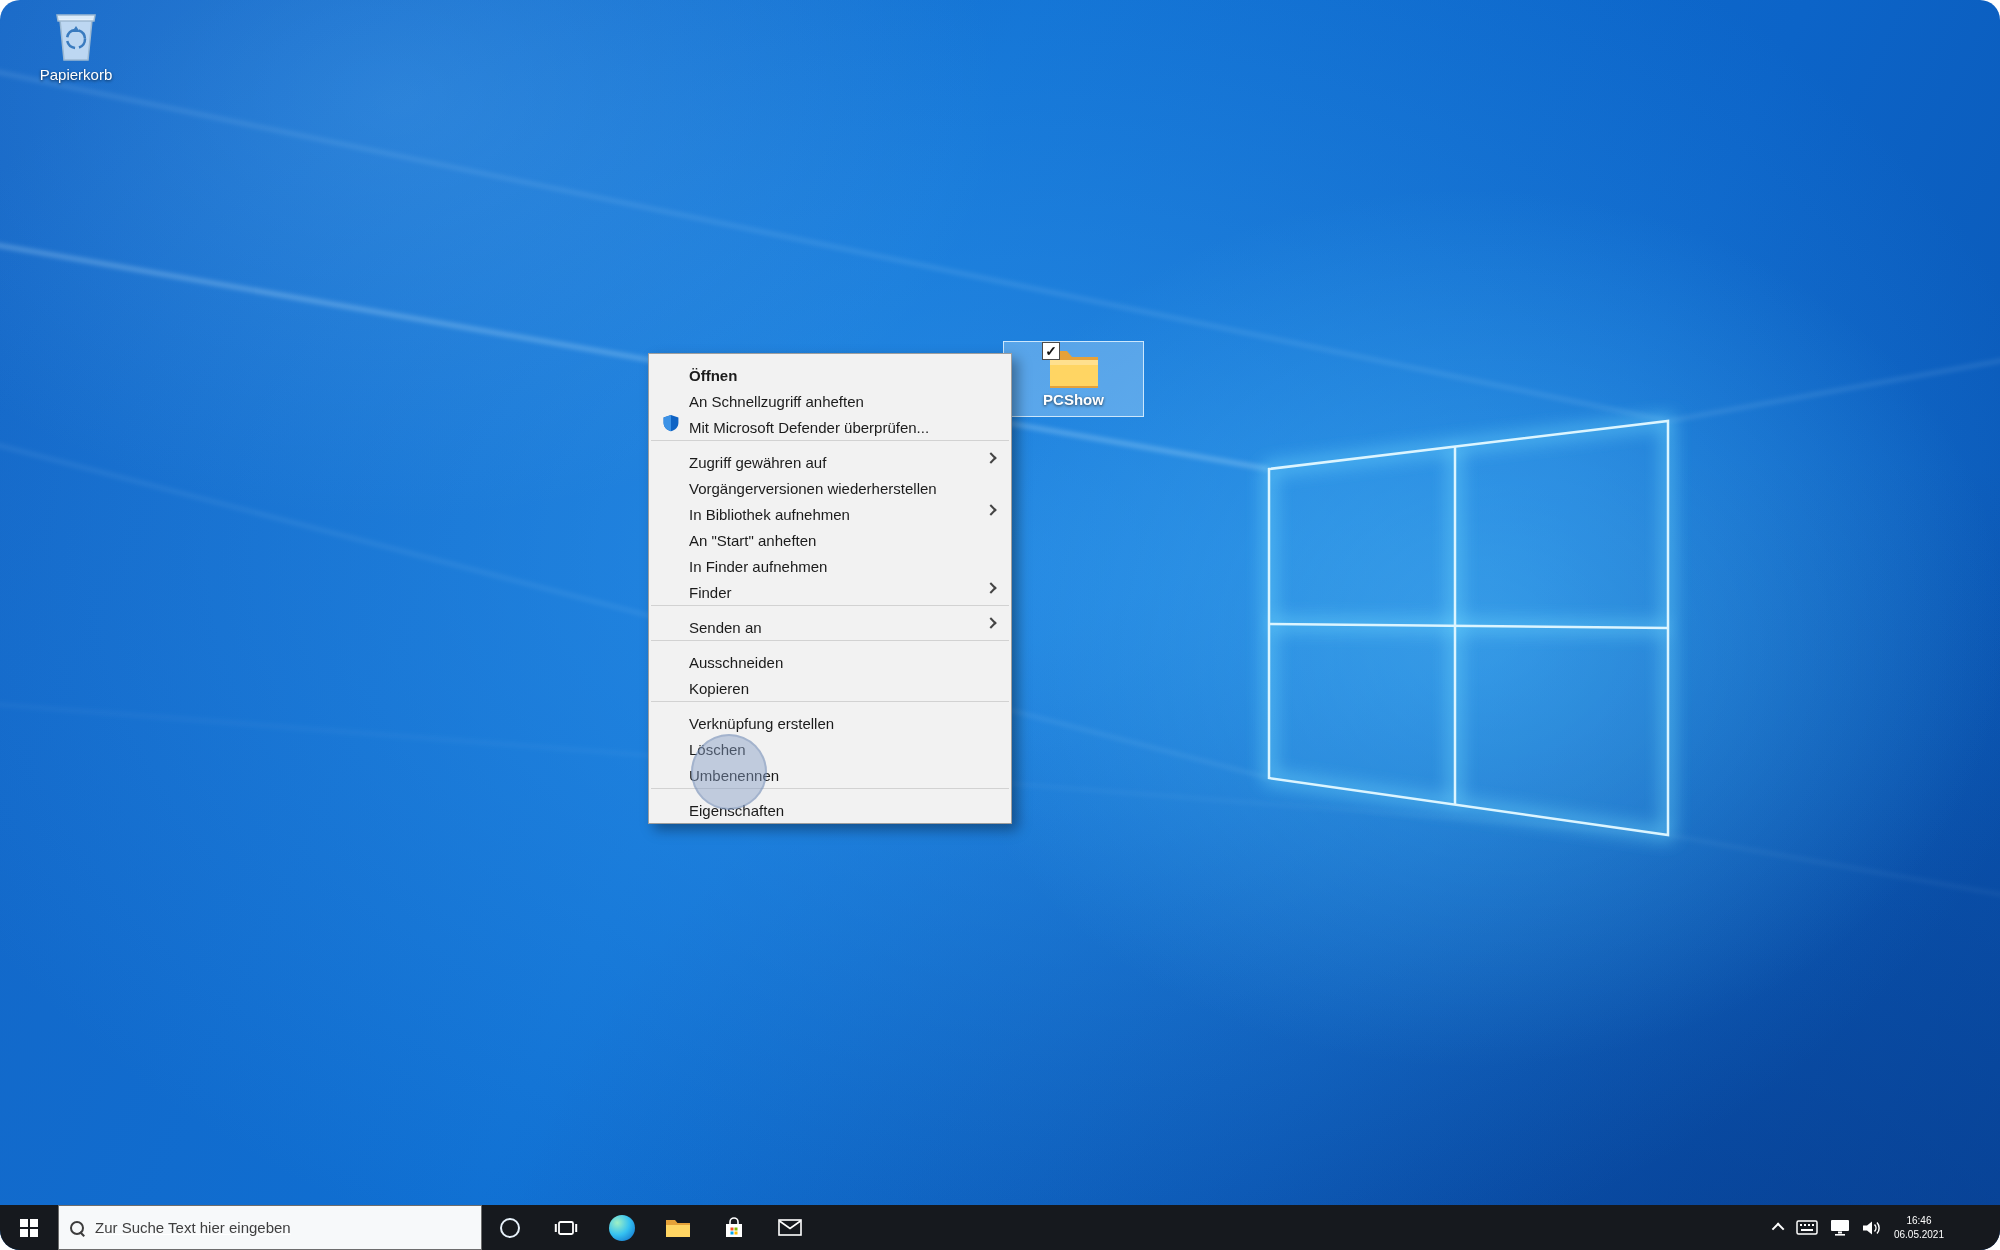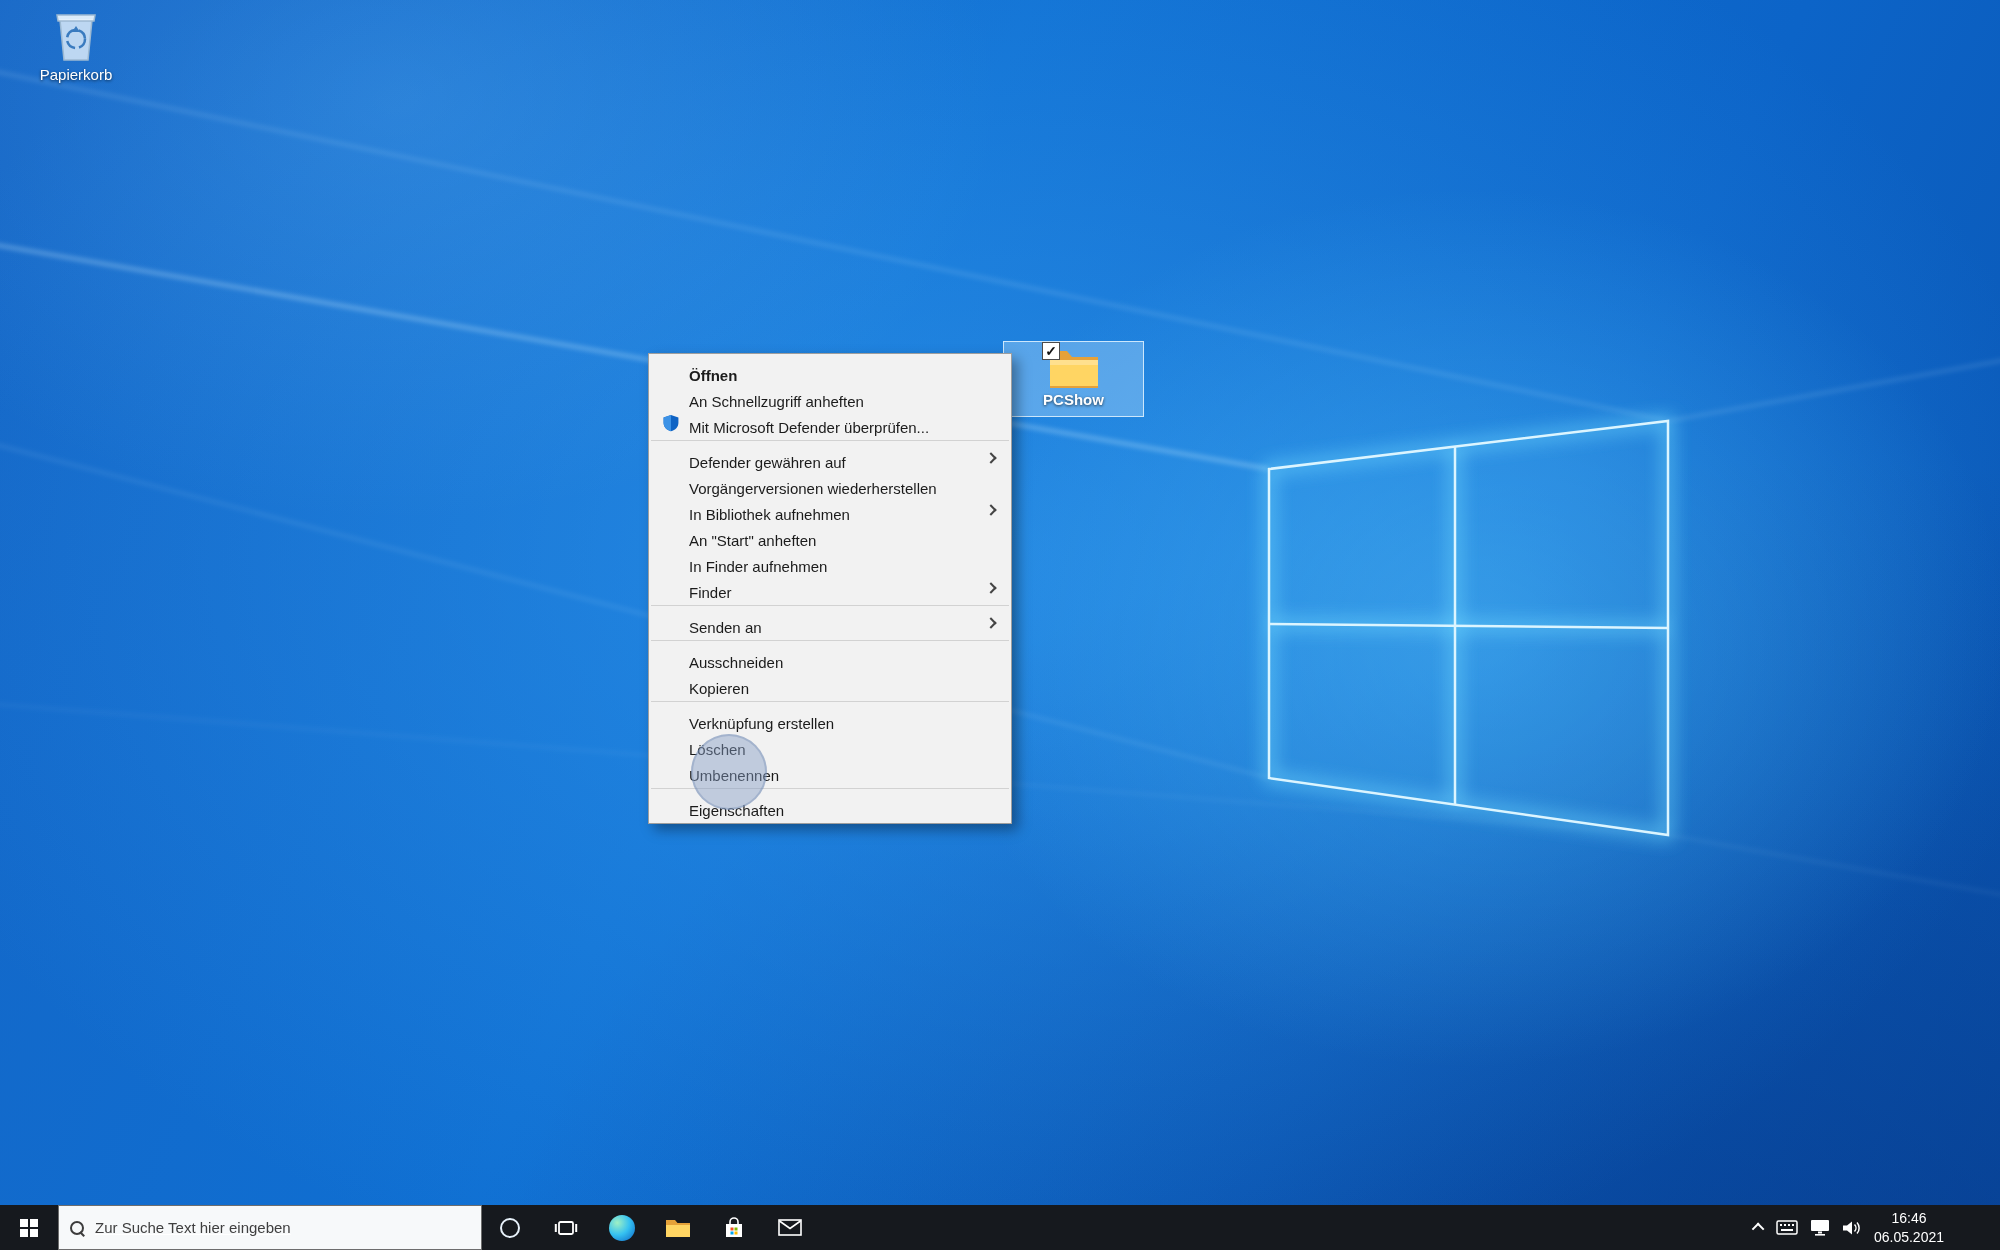--- a/index.html
+++ b/index.html
@@ -6,20 +6,21 @@
   html,body { width:2000px; height:1250px; overflow:hidden; }
   body { font-family:"Liberation Sans", sans-serif; }
 
   .desktop {
     position:relative; width:2000px; height:1250px; overflow:hidden;
     background:
       radial-gradient(1000px 700px at 20% 8%, rgba(120,200,255,.22), rgba(120,200,255,0) 60%),
       radial-gradient(1600px 1100px at 48% 45%, rgba(60,165,245,.50), rgba(60,165,245,0) 70%),
       radial-gradient(1900px 1400px at 90% 115%, rgba(4,38,110,.50), rgba(4,38,110,0) 70%),
       linear-gradient(115deg, #1565c5 0%, #0f6fd2 40%, #0c64c8 70%, #0a53ae 100%);
+    border-radius: 20px;
   }
 
   .wallpaper-svg { position:absolute; left:0; top:0; pointer-events:none; }
 
   
   .desk-item { position:absolute; text-align:center; color:#fff; font-size:15px; }
   .desk-label { display:block; text-shadow:0 1px 3px rgba(0,0,0,.65); }
 
   .recycle { left:30px; top:8px; width:92px; height:86px; }
   .recycle svg { display:block; margin:0 auto 2px; }
@@ -82,21 +83,21 @@
 
   .cortana-ring { width:20px; height:20px; border:2px solid #e7f1fa; border-radius:50%; }
   .edge-circle { width:26px; height:26px; border-radius:50%;
     background:radial-gradient(circle at 32% 30%, #9ff0c4 0%, #35c1f1 48%, #0b62c4 100%); }
 
   .tray { margin-left:auto; display:flex; align-items:center; gap:12px; padding-right:56px; }
   .tray-btn { background:transparent; border:none; cursor:pointer;
     display:flex; align-items:center; justify-content:center; height:45px; }
   .chev-up { width:9px; height:9px; border-left:2px solid #fff; border-top:2px solid #fff;
     transform:rotate(45deg) translateY(2px); }
-  .clock { text-align:center; font-size:14px; line-height:1.35; color:#fff; cursor:default; }
+  .clock { text-align:center; font-size:10px; line-height:1.35; color:#fff; cursor:default; }
   .clock span { display:block; }
 </style>
 </head>
 <body>
 
 <div class="desktop">
 
   <svg class="wallpaper-svg" width="2000" height="1250" viewBox="0 0 2000 1250">
     <defs>
       <filter id="b1" x="-20%" y="-20%" width="140%" height="140%">
@@ -166,21 +167,21 @@
           <path d="M8.5 1 L15.5 3.4 V8.2 C15.5 12.3 12.6 15 8.5 16.3 C4.4 15 1.5 12.3 1.5 8.2 V3.4 Z" fill="#0f63c4"></path>
           <path d="M8.5 1 L1.5 3.4 V8.2 C1.5 12.3 4.4 15 8.5 16.3 Z" fill="#3c92e6"></path>
         </svg>
       </span>
       <span>Mit Microsoft Defender überprüfen...</span>
     </div>
 
     <div class="menu-sep"></div>
 
     <div class="menu-item">
-      <span>Defender gewähren auf</span>
+      <span>Zugriff gewähren auf</span>
       <span class="chev"></span>
     </div>
     <div class="menu-item">
       <span>Vorgängerversionen wiederherstellen</span>
     </div>
     <div class="menu-item">
       <span>In Bibliothek aufnehmen</span>
       <span class="chev"></span>
     </div>
     <div class="menu-item">

